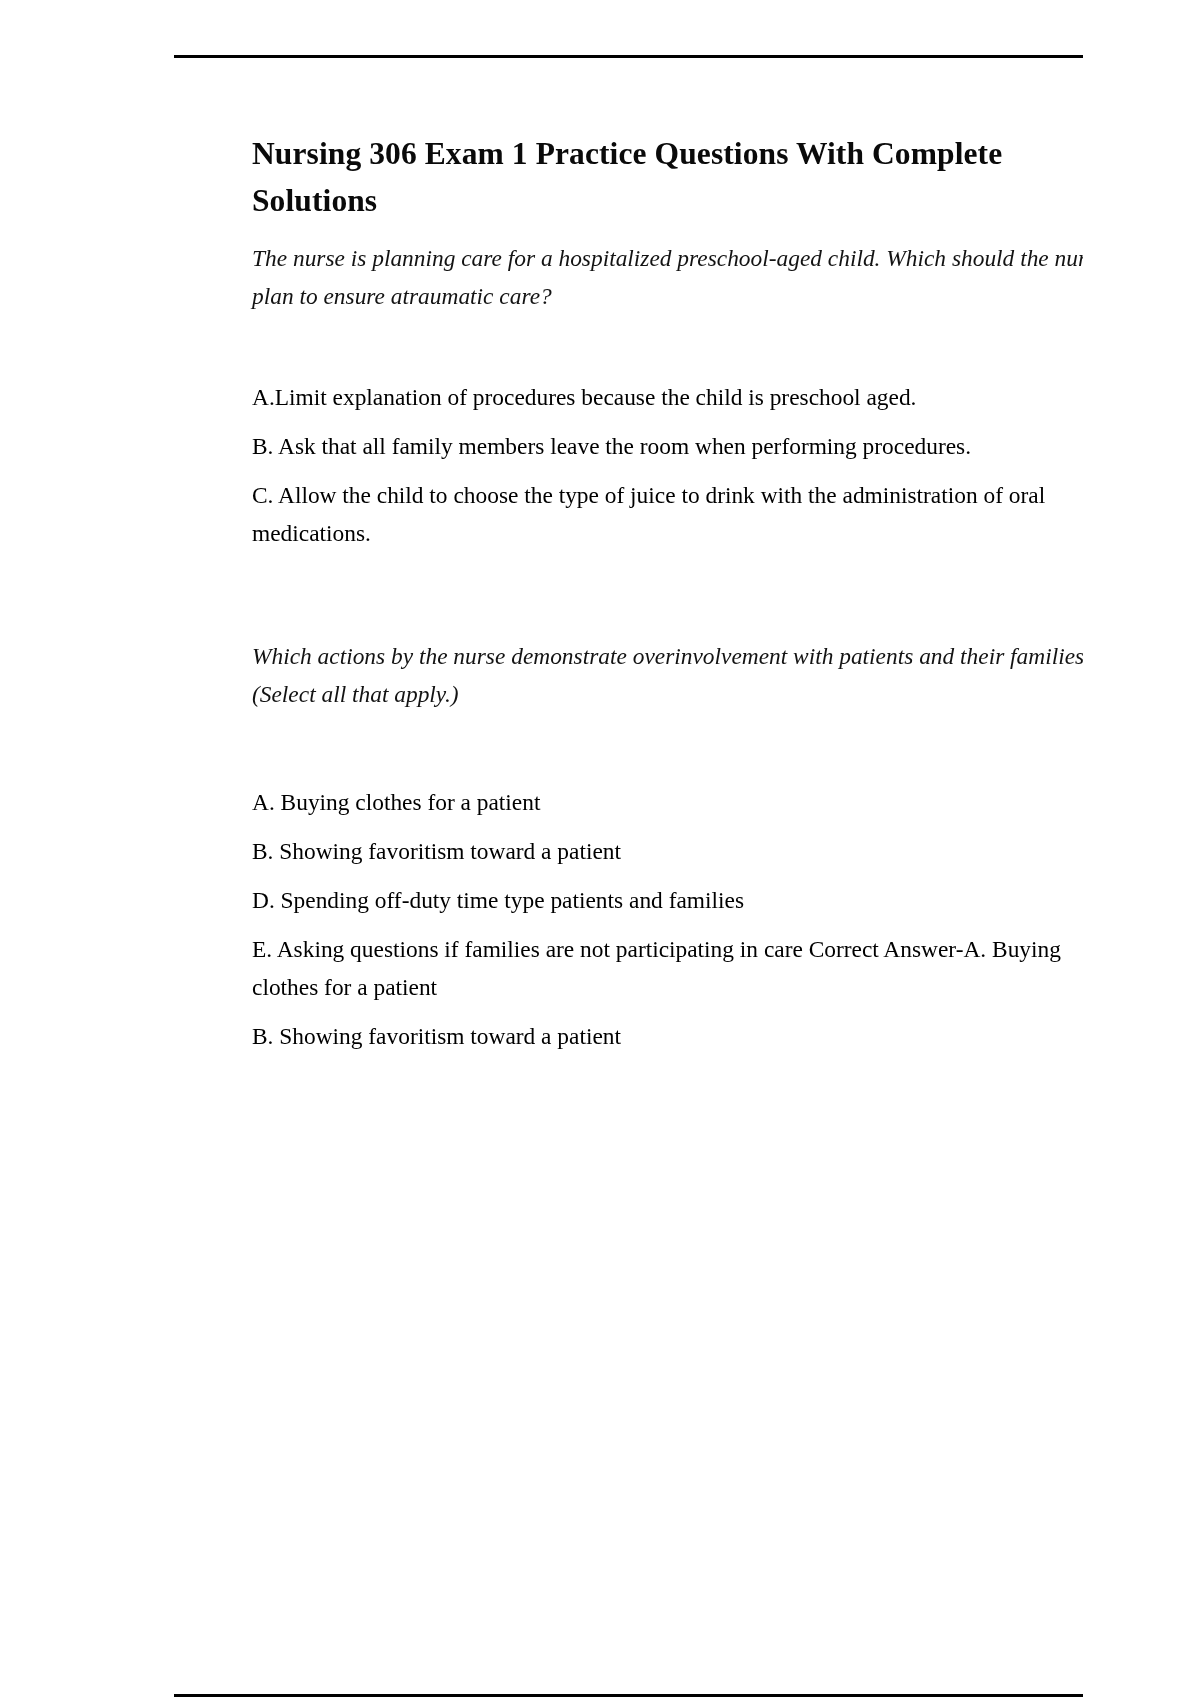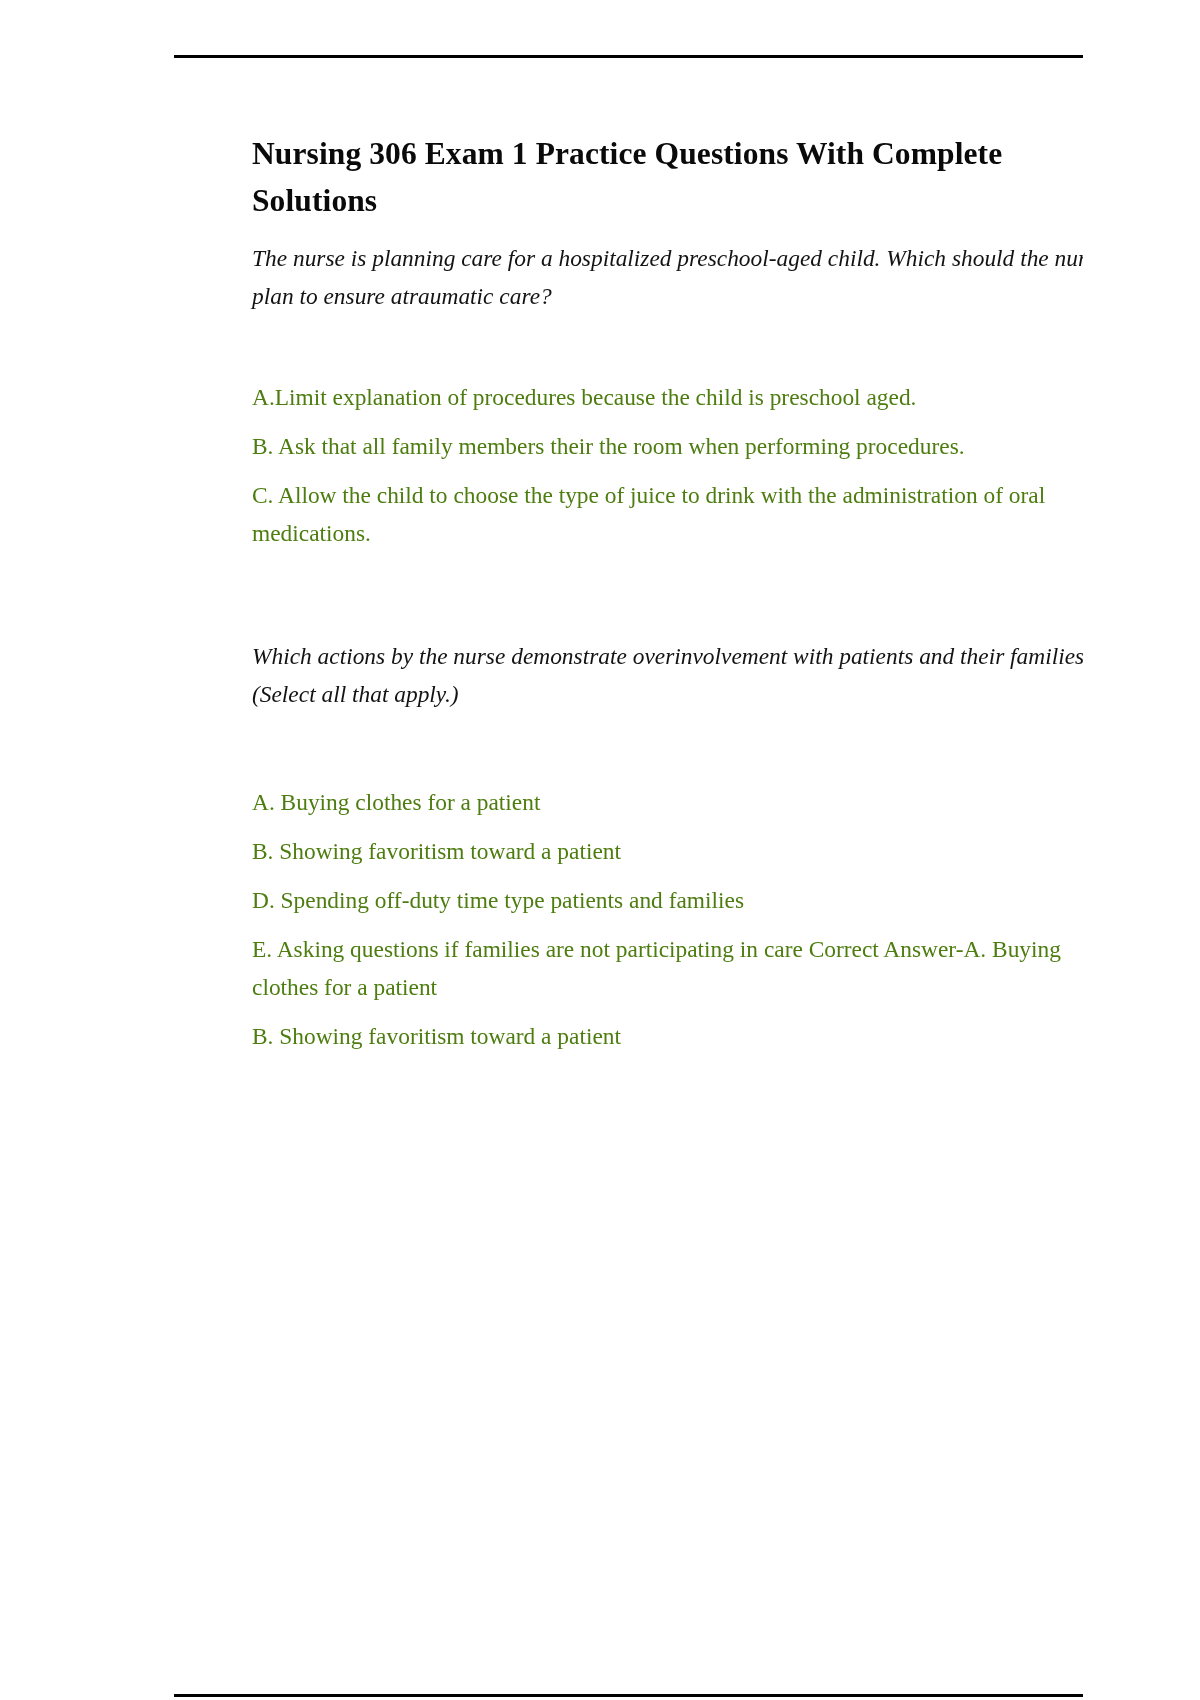--- a/index.html
+++ b/index.html
@@ -64,41 +64,41 @@
 
   
   .gap-sm { height: 52px; }
   .gap-md { height: 60px; }
   .gap-lg { height: 74px; }
 
   .option {
     font-size: 23.4px;
     line-height: 1.62;
     margin: 0 0 11px 0;
-    color: #4d7c0f;
+    color: #000000;
   }
 </style>
 </head>
 <body>
 
 <div class="page">
 
   <div class="page-rule top"></div>
 
   <div class="content">
 
     <h1 class="doc-title">Nursing 306 Exam 1 Practice Questions With Complete Solutions</h1>
 
     <p class="para stem">The nurse is planning care for a hospitalized preschool-aged child. Which should the nurse plan to ensure atraumatic care?</p>
 
     <div class="gap-sm"></div>
 
     <p class="option">A.Limit explanation of procedures because the child is preschool aged.</p>
 
-    <p class="option">B. Ask that all family members their the room when performing procedures.</p>
+    <p class="option">B. Ask that all family members leave the room when performing procedures.</p>
 
     <p class="option">C. Allow the child to choose the type of juice to drink with the administration of oral medications.</p>
 
 
     <div class="gap-lg"></div>
 
     <p class="para stem">Which actions by the nurse demonstrate overinvolvement with patients and their families? (Select all that apply.)</p>
 
     <div class="gap-md"></div>
 

